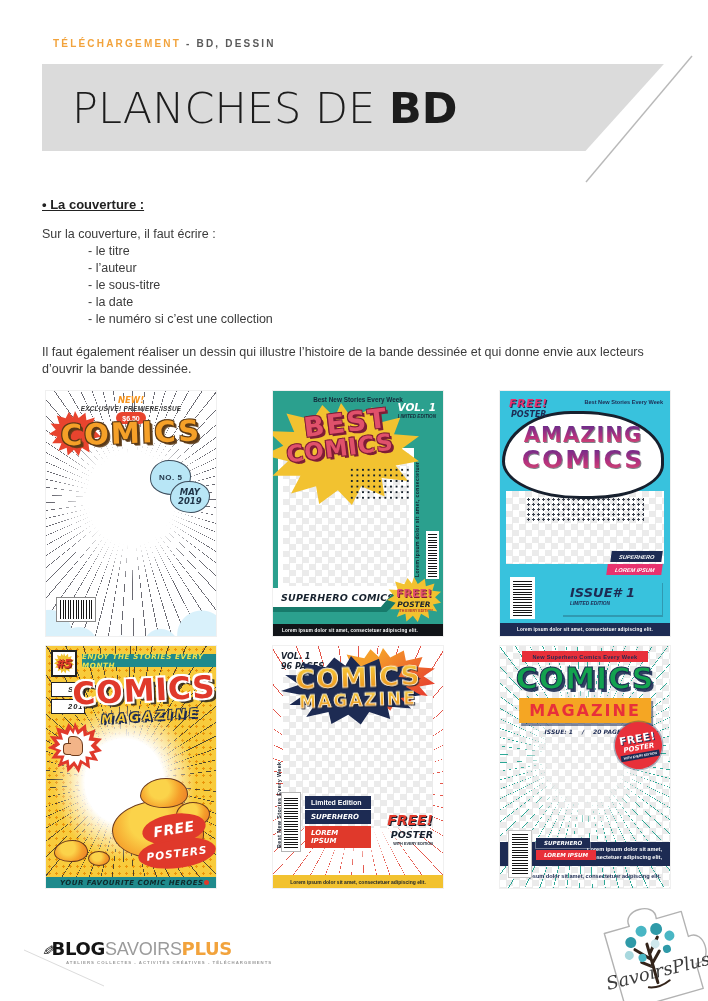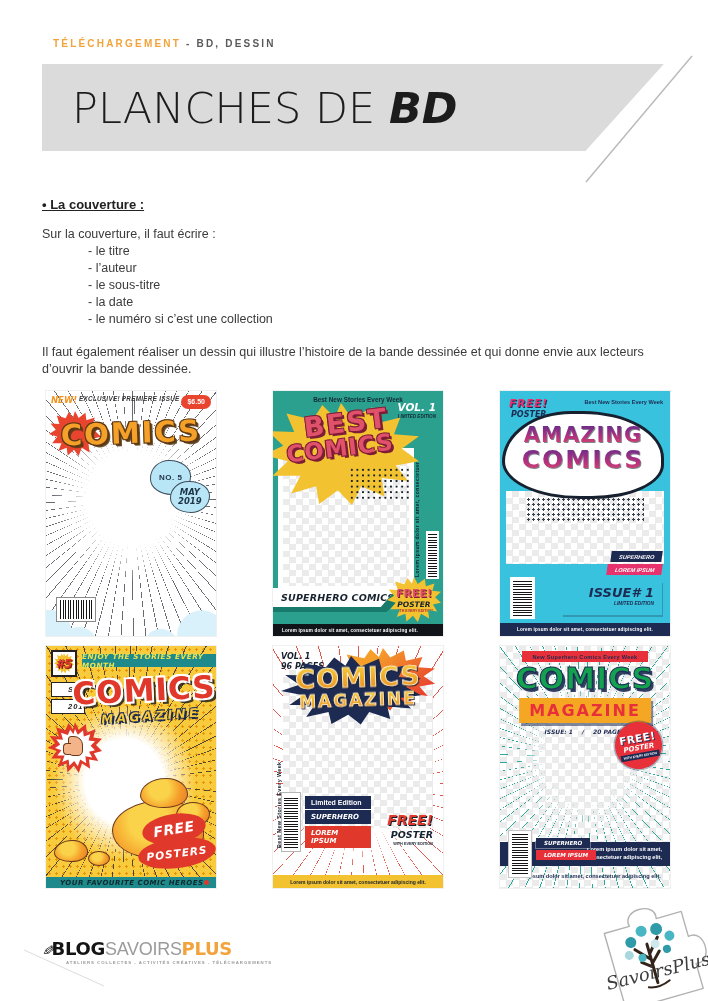--- a/index.html
+++ b/index.html
@@ -7,21 +7,21 @@
   body{font-family:"Liberation Sans",sans-serif;background:#fff;}
   .page{position:relative;width:708px;height:1001px;background:#fff;overflow:hidden;}
 
   
   .breadcrumb{position:absolute;left:53px;top:38px;font-size:10px;font-weight:bold;letter-spacing:2.2px;}
   .breadcrumb .section{color:var(--accent);}
   .breadcrumb .sep,.breadcrumb .tags{color:#5a5a5a;font-weight:bold;}
   .banner{position:absolute;left:42px;top:64px;width:632px;height:87px;background:var(--banner);
           clip-path:polygon(0 0,98.4% 0,86% 100%,0 100%);display:flex;align-items:center;padding-left:30px;}
   .banner h1{font-family:"DejaVu Sans","Liberation Sans",sans-serif;font-size:43px;color:#1c1c1c;font-weight:200;letter-spacing:0;white-space:nowrap;}
-  .banner h1 .bold{font-weight:900;font-style:italic;}
+  .banner h1 .bold{font-weight:900;}
   .banner-line{position:absolute;left:560px;top:52px;pointer-events:none;}
 
   
   .article{position:absolute;left:42px;top:196px;width:630px;color:var(--body);font-size:12.5px;line-height:17px;}
   .article .heading{font-weight:bold;text-decoration:underline;color:#222;margin-bottom:13px;font-size:13px;}
   .article .intro{margin-bottom:0;}
   .article ul{list-style:none;margin-left:46px;}
   .article .para{margin-top:16px;width:624px;}
 
   
@@ -30,21 +30,21 @@
   .checker{background:conic-gradient(#ebebeb 90deg,#fff 90deg 180deg,#ebebeb 180deg 270deg,#fff 270deg);background-size:13px 13px;}
   .burst{clip-path:polygon(50% 0%,57% 15%,70% 4%,72% 20%,88% 14%,84% 30%,100% 32%,89% 44%,100% 56%,85% 60%,93% 75%,76% 72%,78% 90%,63% 80%,57% 98%,48% 84%,36% 97%,34% 80%,18% 87%,24% 70%,6% 70%,16% 56%,0% 50%,13% 41%,3% 27%,20% 28%,15% 10%,32% 16%,38% 2%,46% 14%);}
   .vbars{background:repeating-linear-gradient(90deg,#151515 0 1px,transparent 1px 2.6px);}
   .hbars{background:repeating-linear-gradient(0deg,#151515 0 1px,transparent 1px 2.6px);}
   .vtext{writing-mode:vertical-rl;transform:rotate(180deg);}
 
   
   .c1{left:46px;top:391px;background:
       radial-gradient(ellipse 46% 34% at 50% 44%,#fff 0 55%,rgba(255,255,255,0) 100%),
       repeating-conic-gradient(from 2deg at 50% 44%,rgba(55,55,66,.75) 0deg .35deg,rgba(0,0,0,0) .35deg 5.2deg),#fff;}
-  .c1-top{left:5px;right:5px;top:4px;height:14px;display:flex;justify-content:space-between;}
+  .c1-top{left:5px;right:5px;top:4px;height:14px;display:flex;align-items:center;justify-content:space-between;flex-direction:column;}
   .c1-new{color:#F5941E;font:italic 900 8.5px "DejaVu Sans",sans-serif;}
   .c1-tag{font:italic 700 6.3px "Liberation Sans",sans-serif;color:#333;letter-spacing:.3px;}
   .c1-price{background:#E8442E;color:#fff;font:700 7px "Liberation Sans",sans-serif;padding:2.5px 6px;border-radius:8px;}
   .c1-burst{left:3px;top:20px;width:52px;height:46px;background:#E8442E;}
   .c1-title{left:0;right:0;top:25px;text-align:center;font:900 29px "DejaVu Sans",sans-serif;color:var(--orange);letter-spacing:2px;transform:rotate(-2deg);
       text-shadow:-1px -1px 0 #5c3a16,1px -1px 0 #5c3a16,-1px 1px 0 #5c3a16,2px 2px 0 #5c3a16,3px 3px 0 rgba(90,58,22,.85);}
   .c1-cloud{background:#B8E6F6;border:1.5px solid #3d4d5c;border-radius:58% 65% 60% 66%/66% 58% 66% 58%;color:#1f3347;text-align:center;}
   .c1-no5{left:104px;top:69px;padding:12px 8px;font:700 8px "Liberation Sans",sans-serif;letter-spacing:.5px;}
   .c1-may{left:124px;top:90px;padding:6px 7px;font:italic 900 8.5px "DejaVu Sans",sans-serif;line-height:9px;}
   .c1-barcode{left:10px;bottom:14px;width:40px;height:25px;background:#fff;border:1px solid #8a8a8a;padding:2px 3px;}
@@ -89,21 +89,21 @@
   .c3-poster{left:11px;top:19px;font:italic 900 8px "DejaVu Sans",sans-serif;color:var(--navy);}
   .c3-top{right:7px;top:8px;font:700 5.6px "Liberation Sans",sans-serif;color:var(--navy);}
   .c3-t1,.c3-t2{left:6px;right:10px;text-align:center;font-family:"DejaVu Sans",sans-serif;font-weight:900;
       background:linear-gradient(180deg,#5b2d8e 0%,#b02f7f 55%,#e0506e 100%);-webkit-background-clip:text;background-clip:text;color:transparent;
       filter:drop-shadow(1px 1px 0 rgba(23,32,46,.55));}
   .c3-t1{top:32px;font-size:21px;letter-spacing:1px;}
   .c3-t2{top:54px;font-size:25px;letter-spacing:2px;}
   .c3-badge1,.c3-badge2{right:8px;color:#fff;font:italic 700 5.6px "Liberation Sans",sans-serif;padding:2.5px 8px;transform:skewX(-8deg);}
   .c3-badge1{top:160px;background:var(--navy);}
   .c3-badge2{top:173px;background:#E8326E;}
-  .c3-issuebox{left:62px;right:8px;top:190px;height:34px;background:var(--cyan);box-shadow:1px 2px 0 rgba(23,32,46,.25);padding:4px 8px;text-align:right;}
+  .c3-issuebox{left:62px;right:8px;top:190px;height:34px;background:var(--cyan);box-shadow:1px 2px 0 rgba(23,32,46,.25);padding:4px 8px;}
   .c3-issue{font:italic 900 13px "DejaVu Sans",sans-serif;color:var(--navy);}
   .c3-ed{font:italic 700 4.8px "Liberation Sans",sans-serif;color:var(--navy);margin-top:1px;}
   .c3-barcode{left:10px;top:186px;width:25px;height:42px;background:#fff;padding:3px;}
   .c3-barcode .bars{width:100%;height:100%;}
   .c3-strip{left:0;right:0;bottom:0;height:13px;background:var(--navy);color:#fff;font:700 4.6px "Liberation Sans",sans-serif;display:flex;align-items:center;justify-content:center;letter-spacing:.2px;}
 
   
   .c4{left:46px;top:646px;height:242px;background:
       radial-gradient(ellipse 42% 32% at 46% 56%,#fff 0 55%,rgba(255,255,255,0) 100%),
       repeating-conic-gradient(from 5deg at 46% 56%,rgba(40,40,45,.8) 0deg .4deg,rgba(0,0,0,0) .4deg 6.5deg),

